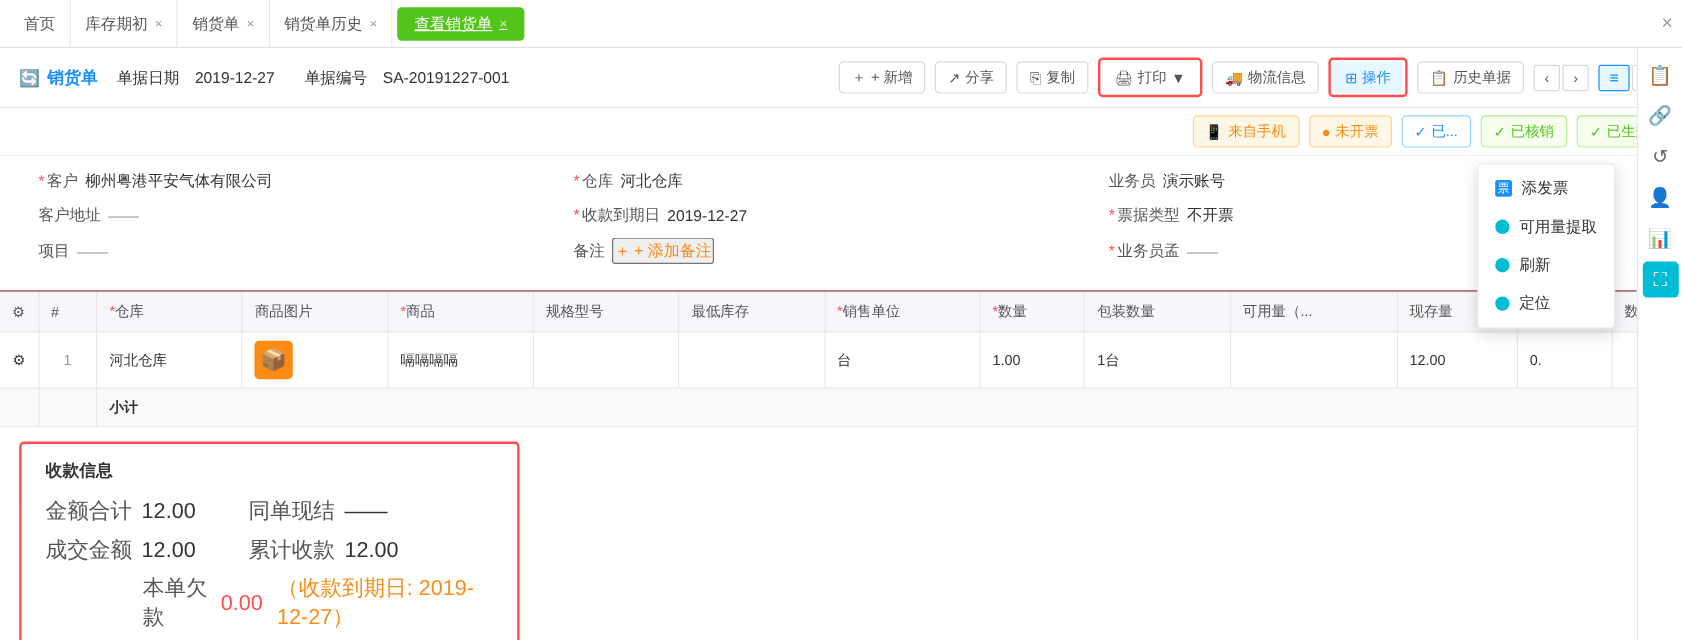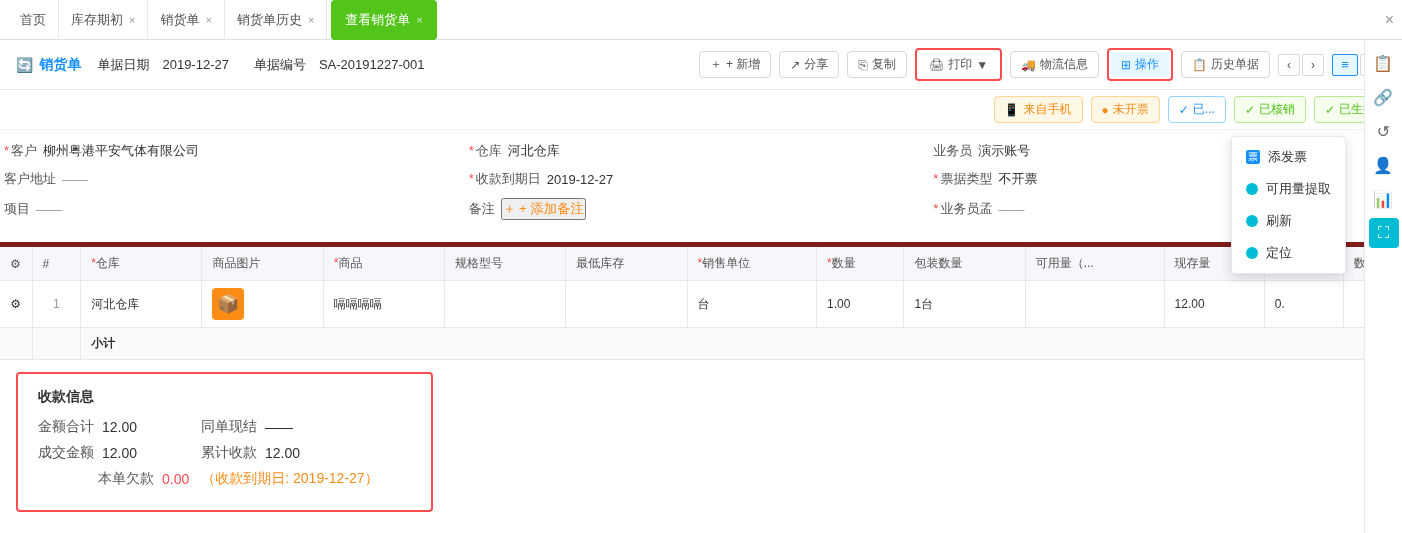--- a/index.html
+++ b/index.html
@@ -10,21 +10,21 @@
       display: flex; align-items: center; background: #fff;
       border-bottom: 1px solid #e0e0e0; padding: 0 8px;
       height: 40px; position: relative;
     }
     .tab {
       display: flex; align-items: center; padding: 0 12px; height: 40px;
       border-right: 1px solid #e8e8e8; cursor: pointer; font-size: 13px;
       color: #555; white-space: nowrap;
     }
     .tab .close-icon { margin-left: 6px; color: #999; font-size: 11px; cursor: pointer; }
-    .tab.green-active { background: #52c41a; color: #fff; border-radius: 4px; margin: 6px 4px; height: 40px; padding: 0 14px; border: none; }
+    .tab.green-active { background: #52c41a; color: #fff; border-radius: 4px; margin: 6px 4px; height: 28px; padding: 0 14px; border: none; text-decoration: underline; }
     .tab-bar-close { margin-left: auto; color: #999; cursor: pointer; font-size: 16px; }
 
     
     .main-content { background: #fff; min-height: 493px; position: relative; }
 
     
     .doc-header {
       display: flex; align-items: center; padding: 8px 16px;
       border-bottom: 1px solid #e8e8e8; background: #fff; gap: 16px;
     }
@@ -52,21 +52,21 @@
       gap: 8px; border-bottom: 1px solid #f0f0f0;
     }
     .toolbar-btn {
       display: flex; align-items: center; gap: 4px; padding: 4px 10px;
       border: 1px solid #d9d9d9; border-radius: 4px; cursor: pointer;
       background: #fff; font-size: 12px; color: #555;
     }
     .toolbar-btn.orange { background: #fff7e6; border-color: #ffd591; color: #fa8c16; }
 
     
-    .form-section { padding: 12px 4px; border-bottom: 5px solid #7f1d1d; }
+    .form-section { padding: 12px 32px; border-bottom: 1px solid #7f1d1d; }
     .form-row { display: flex; align-items: center; gap: 0; margin-bottom: 10px; }
     .form-field { display: flex; align-items: center; flex: 1; min-width: 0; }
     .field-label { color: #555; white-space: nowrap; margin-right: 6px; font-size: 13px; }
     .field-label.required::before { content: '*'; color: #ff4d4f; margin-right: 2px; }
     .field-value { color: #333; font-size: 13px; }
     .field-dash { color: #999; }
     .add-note-btn { color: #fa8c16; cursor: pointer; display: flex; align-items: center; gap: 3px; }
 
     
     .table-section { padding: 0; }
@@ -90,21 +90,21 @@
       border-radius: 4px; display: flex; align-items: center; justify-content: center;
       color: #fff; font-size: 18px;
     }
 
     
     .payment-box {
       margin: 12px 16px; border: 2px solid #ff4d4f; border-radius: 4px;
       padding: 14px 20px; width: 417px; background: #fff;
     }
     .payment-title { font-weight: bold; font-size: 14px; margin-bottom: 12px; }
-    .payment-row { display: flex; align-items: center; gap: 64px; margin-bottom: 8px; font-size: 14px; }
+    .payment-row { display: flex; align-items: center; gap: 44px; margin-bottom: 8px; font-size: 18px; }
     .payment-item { display: flex; align-items: center; gap: 8px; }
     .payment-label { color: #555; }
     .payment-value { color: #333; }
     .payment-value.red { color: #ff4d4f; }
     .payment-value.orange { color: #fa8c16; }
 
     
     .right-sidebar {
       position: absolute; right: 0; top: 0; bottom: 0;
       width: 38px; background: #fff; border-left: 1px solid #e8e8e8;
@@ -377,21 +377,21 @@
       <div class="payment-item">
         <span class="payment-label">成交金额</span>
         <span class="payment-value">12.00</span>
       </div>
       <div class="payment-item">
         <span class="payment-label">累计收款</span>
         <span class="payment-value">12.00</span>
       </div>
     </div>
     <div class="payment-row">
-      <div class="payment-item" style="margin-left: 60px;">
+      <div class="payment-item" style="margin-left: 81px;">
         <span class="payment-label">本单欠款</span>
         <span class="payment-value red">0.00</span>
         <span class="payment-value orange" style="margin-left:4px;">（收款到期日: 2019-12-27）</span>
       </div>
     </div>
   </div>
 
   <div class="dropdown-menu">
     <div class="dropdown-item">
       <span class="item-icon blue">票</span>

